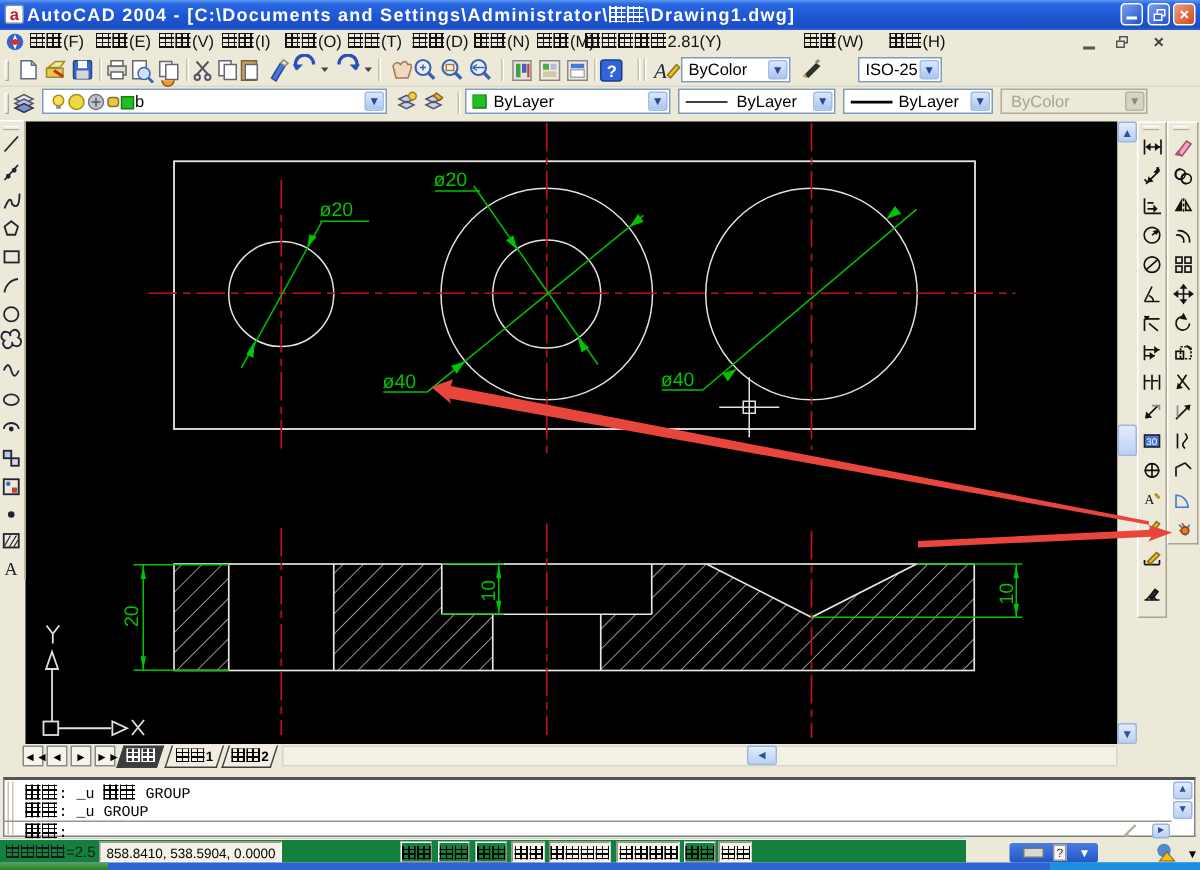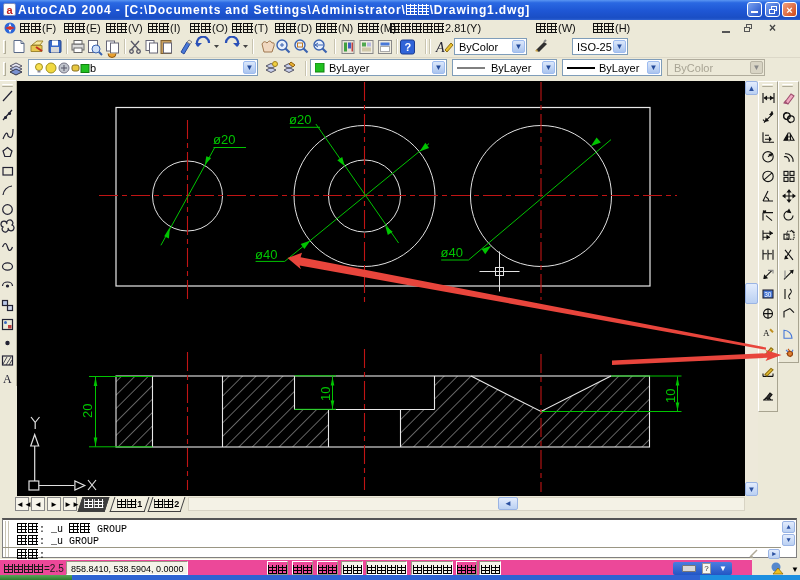--- a/index.html
+++ b/index.html
@@ -36,21 +36,21 @@
 .sb{background:#ede9da}
 .sbtn{position:absolute;background:linear-gradient(180deg,#e3ecfd,#bad0f2);border:1px solid #9ab4e4;border-radius:2px;color:#2a50a0;text-align:center}
 
 #tabs{left:0;top:496px;width:800px;height:17px;background:#ece9d8;font-size:9px}
 .navb{position:absolute;top:1px;width:14px;height:14px;background:#f6f4ea;border:1px solid #888;color:#000;text-align:center;line-height:13px;font-size:8px}
 .tab{position:absolute;top:1px;height:15px;border:1px solid #404040;border-top:none;color:#000;text-align:center;transform:skewX(-18deg);background:#f2efe0}
 .tab i,.tab b{display:inline-block;transform:skewX(18deg)}
 
 #cmd{left:2px;top:518px;width:795px;height:40px;background:#fff;border:1px solid #808080;border-top:2px solid #555;font-family:"Liberation Mono",monospace;font-size:10px;color:#000}
 
-#status{left:0;top:559px;width:752px;height:16px;background:#ec4899;border-top:1px solid #fff;font-size:10px;color:#1a1a1a}
+#status{left:0;top:559px;width:644px;height:16px;background:#15803d;border-top:1px solid #fff;font-size:10px;color:#1a1a1a}
 .sbox{position:absolute;top:1px;height:14px;border:1px solid;border-color:#fff #9a9684 #9a9684 #fff;text-align:center;color:#000}
 .sbox.p{border-color:#9a9684 #fff #fff #9a9684;background:#f4f2e8}
 .sbox .h{margin:0 0 -1px 0}
 .sbox .h+ .h{margin-left:1px}
 #task{left:0;top:575px;width:800px;height:5px;background:#2e63d2}
 svg{position:absolute;left:0;top:0}
 </style></head>
 <body>
 <div id="win">
 

